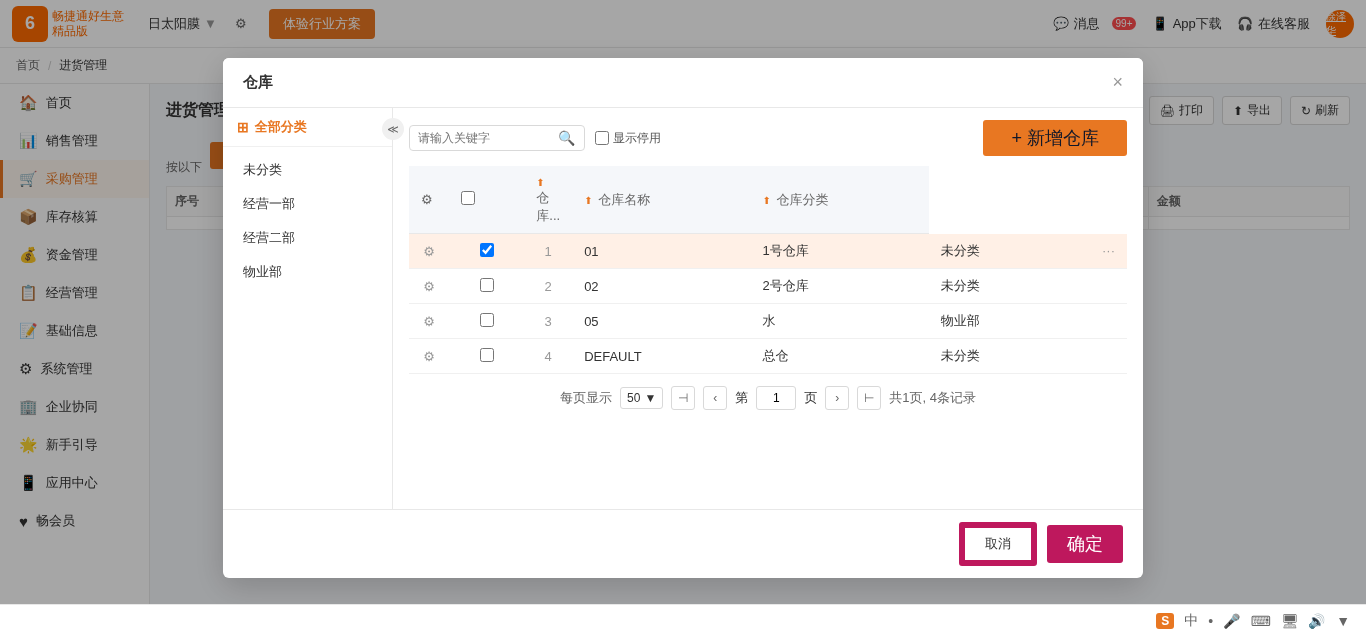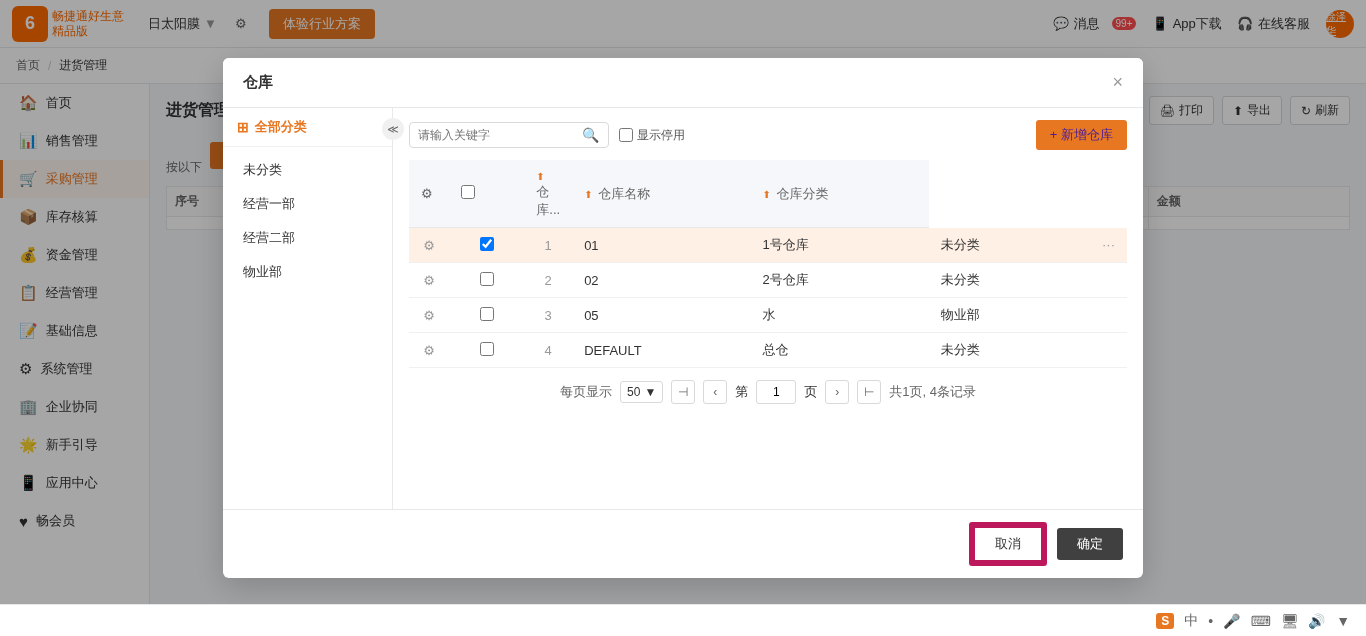--- a/index.html
+++ b/index.html
@@ -204,33 +204,33 @@
     
     .table-panel {
       flex: 1; display: flex; flex-direction: column; padding: 12px 16px;
     }
     .table-toolbar {
       display: flex; align-items: center; gap: 10px; margin-bottom: 10px;
     }
     .search-box {
       display: flex; align-items: center;
       border: 1px solid #d9d9d9; border-radius: 4px;
-      padding: 4px 8px; background: #fff; width: 200px;
+      padding: 4px 8px; background: #fff; width: 176px;
     }
     .search-box input {
       border: none; outline: none; font-size: 12px; width: 100%; color: #333;
     }
     .search-icon { color: #999; font-size: 14px; margin-left: 4px; cursor: pointer; }
     .show-disabled-label {
       display: flex; align-items: center; gap: 4px; font-size: 12px; color: #555; cursor: pointer;
     }
     .add-warehouse-btn {
       margin-left: auto;
-      background: #e87722; color: #4c1d95; border: none;
-      border-radius: 3px; padding: 6px 14px; font-size: 13px; cursor: pointer;
+      background: #e87722; color: #0f172a; border: none;
+      border-radius: 3px; padding: 6px 28px; font-size: 18px; cursor: pointer;
     }
 
     
     .dialog-table { width: 100%; border-collapse: collapse; font-size: 13px; }
     .dialog-table th {
       background: #f5f7fa; color: #666;
       border-bottom: 1px solid #e8e8e8;
       padding: 8px 12px; text-align: left;
       font-weight: normal;
     }
@@ -279,22 +279,22 @@
     
     .modal-footer {
       display: flex; align-items: center; justify-content: flex-end;
       padding: 12px 20px; border-top: 1px solid #e8e8e8; gap: 10px;
     }
     .btn-cancel {
       border: 6px solid #be185d; background: #fff;
       color: #333; border-radius: 3px; padding: 7px 20px; font-size: 13px; cursor: pointer;
     }
     .btn-confirm {
-      background: #404040; color: #fff; border: none;
-      border-radius: 3px; padding: 7px 20px; font-size: 13px; cursor: pointer;
+      background: #be185d; color: #fff; border: none;
+      border-radius: 3px; padding: 7px 20px; font-size: 18px; cursor: pointer;
     }
 
     
     .statusbar {
       position: fixed; bottom: 0; left: 0; right: 0;
       height: 32px;
       background: #fff; border-top: 1px solid #e8e8e8;
       display: flex; align-items: center; justify-content: flex-end;
       padding: 0 16px; gap: 10px; z-index: 200;
     }

